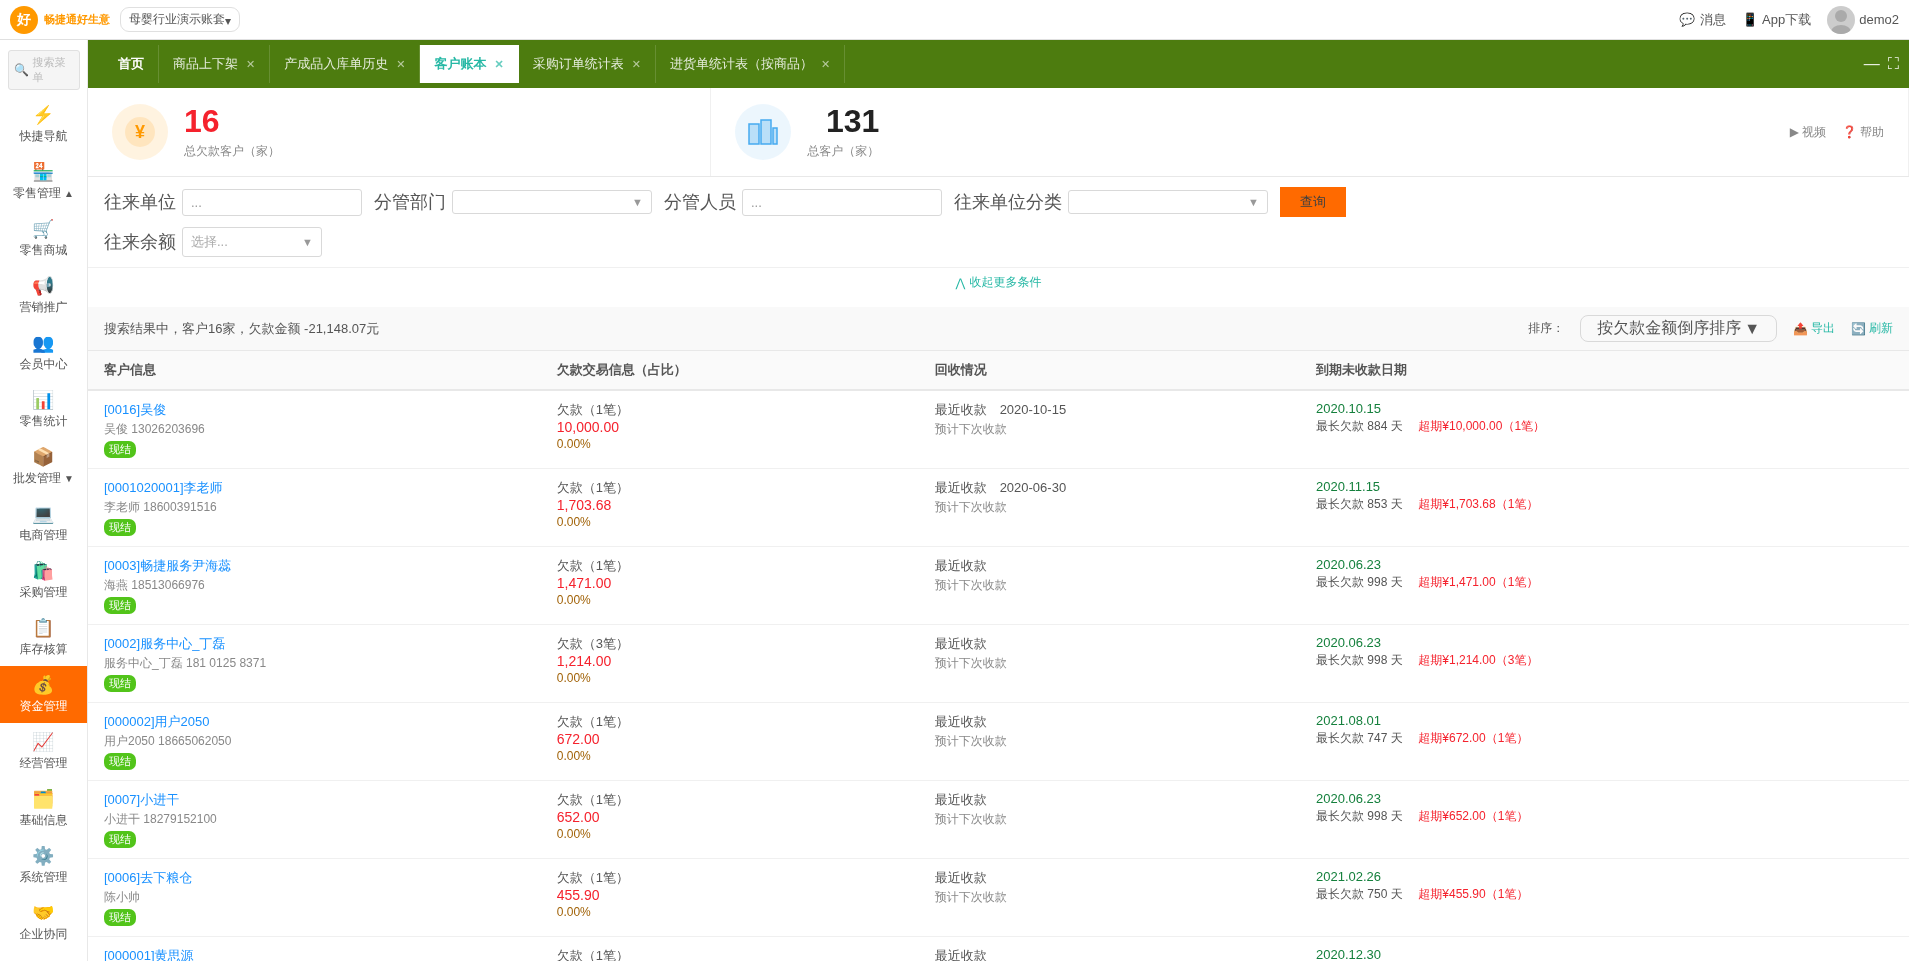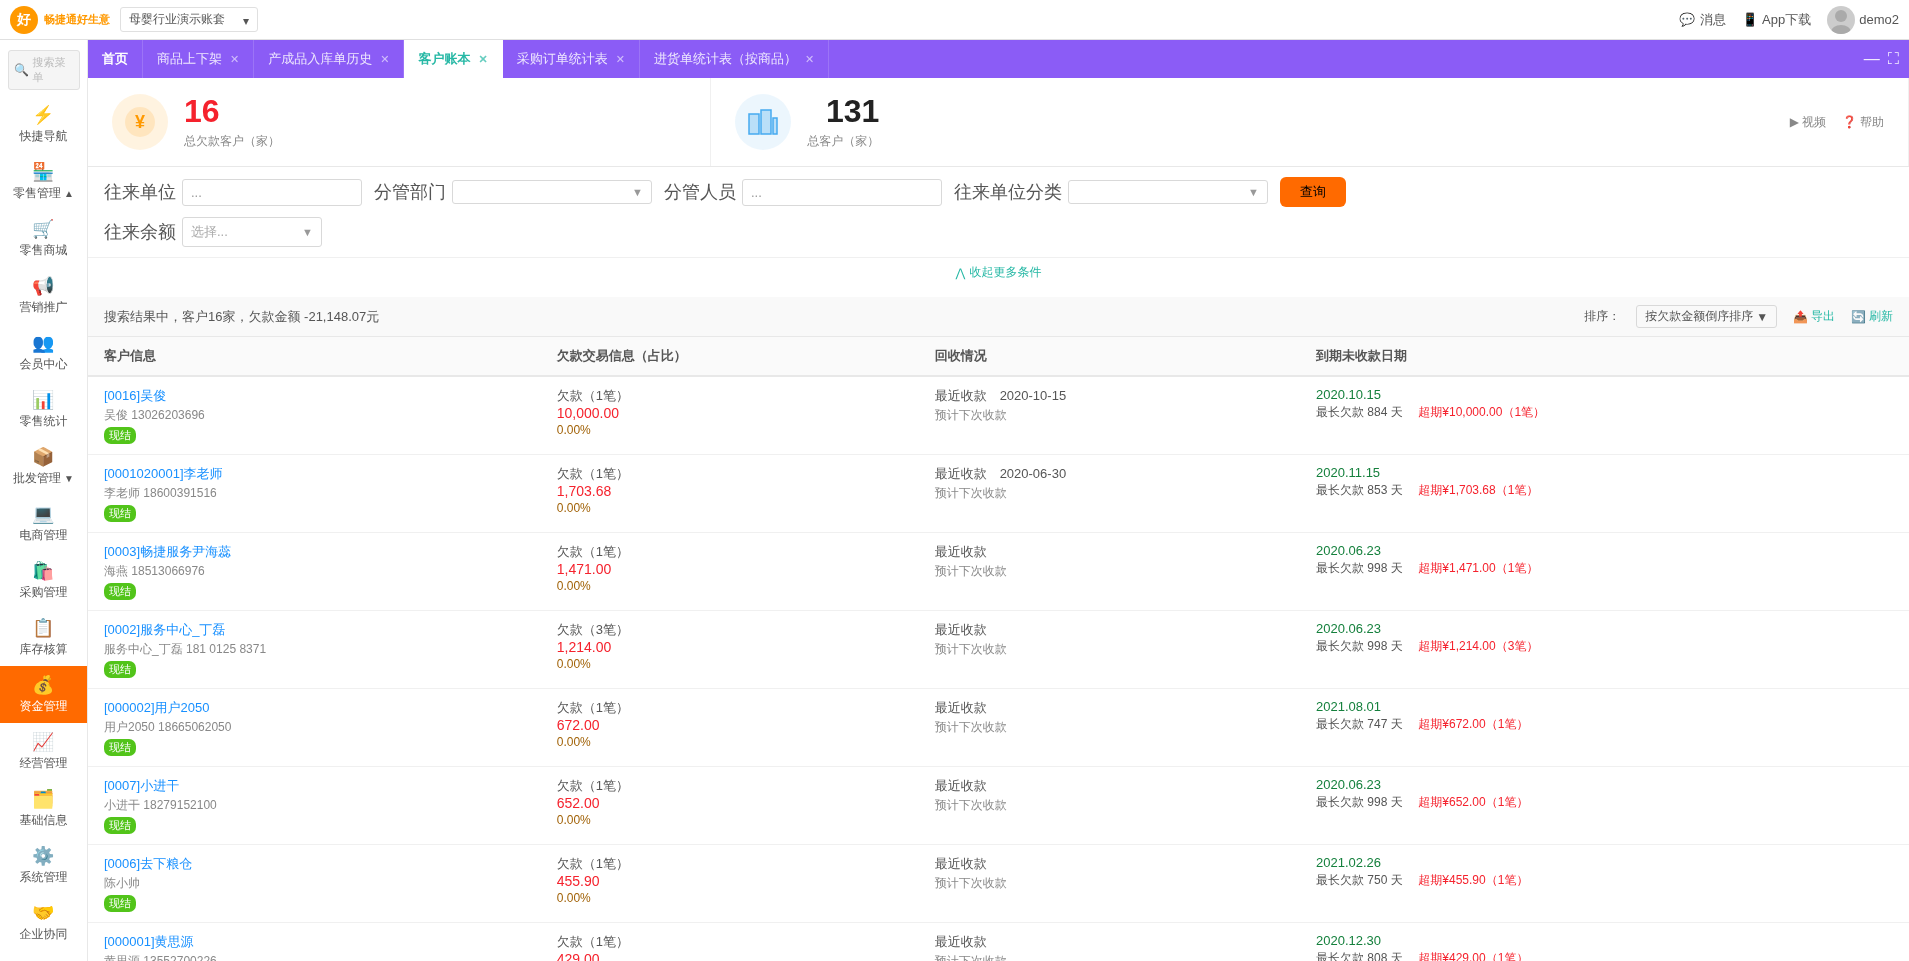--- a/index.html
+++ b/index.html
@@ -9,27 +9,27 @@
     .app-wrapper { display: flex; flex-direction: column; height: 961px; width: 1909px; }
     .top-bar { display: flex; align-items: center; height: 40px; background: #fff; border-bottom: 1px solid #e0e0e0; padding: 0 10px; }
     .main-area { display: flex; flex: 1; overflow: hidden; }
     .sidebar { width: 88px; background: #fff; border-right: 1px solid #e8e8e8; display: flex; flex-direction: column; overflow-y: auto; }
     .content-area { flex: 1; display: flex; flex-direction: column; overflow: hidden; }
 
     
     .logo-area { display: flex; align-items: center; gap: 6px; min-width: 88px; }
     .logo-icon { width: 28px; height: 28px; background: #ff9900; border-radius: 50%; display: flex; align-items: center; justify-content: center; color: white; font-size: 14px; font-weight: bold; }
     .logo-text { font-size: 11px; color: #ff9900; font-weight: bold; line-height: 1.2; }
-    .industry-selector { display: flex; align-items: flex-end; gap: 18px; border: 1px solid #e0e0e0; border-radius: 3px; padding: 3px 8px; margin-left: 10px; cursor: pointer; font-size: 12px; color: #555; }
+    .industry-selector { display: flex; align-items: flex-end; gap: 0; border: 1px solid #e0e0e0; border-radius: 9px; padding: 3px 8px; margin-left: 10px; cursor: pointer; font-size: 12px; color: #555; }
     .top-right { margin-left: auto; display: flex; align-items: center; gap: 16px; }
     .top-right-item { display: flex; align-items: center; gap: 4px; cursor: pointer; font-size: 13px; color: #555; }
     .avatar { width: 28px; height: 28px; border-radius: 50%; background: #ccc; overflow: hidden; display: flex; align-items: center; justify-content: center; }
 
     
-    .tab-bar { display: flex; align-items: center; background: #8b5cf6; height: 38px; padding-left: 0; }
+    .tab-bar { display: flex; align-items: center; background: #4d7c0f; height: 48px; padding-left: 16px; }
     .tab-item { display: flex; align-items: center; gap: 4px; padding: 0 14px; height: 38px; cursor: pointer; font-size: 13px; color: rgba(255,255,255,0.85); border-right: 1px solid rgba(255,255,255,0.15); white-space: nowrap; }
     .tab-item.active { background: #fff; color: #26b8a5; font-weight: bold; }
     .tab-item.home { background: transparent; color: #fff; font-weight: bold; }
     .tab-close { font-size: 11px; color: inherit; margin-left: 4px; opacity: 0.7; }
     .tab-bar-right { margin-left: auto; display: flex; align-items: center; gap: 8px; padding-right: 10px; }
     .tab-ctrl-btn { color: rgba(255,255,255,0.9); cursor: pointer; font-size: 16px; }
     .sidebar-search { display: flex; flex-direction: column; align-items: center; padding: 10px 4px 6px; cursor: pointer; }
     .sidebar-search-box { width: 72px; background: #f5f5f5; border: 1px solid #e0e0e0; border-radius: 3px; padding: 4px 6px; font-size: 12px; color: #999; display: flex; align-items: center; gap: 3px; }
     .sidebar-nav-item { display: flex; flex-direction: column; align-items: center; padding: 8px 4px; cursor: pointer; font-size: 12px; color: #555; transition: background 0.15s; }
     .sidebar-nav-item.active { background: #ff6a00; color: #fff; }
@@ -49,29 +49,29 @@
     .stat-value.red { color: #f5222d; }
     .stat-value.dark { color: #222; text-align: right; }
     .stat-label { font-size: 12px; color: #888; margin-top: 4px; }
     .filter-row { display: flex; align-items: center; gap: 12px; margin-bottom: 10px; flex-wrap: wrap; }
     .filter-item { display: flex; align-items: center; gap: 6px; }
     .filter-label { font-size: 18px; color: #555; white-space: nowrap; min-width: 60px; text-align: right; }
     .filter-input { border: 1px solid #d9d9d9; border-radius: 3px; padding: 5px 8px; font-size: 13px; min-width: 180px; display: flex; align-items: center; justify-content: space-between; cursor: pointer; color: #999; }
     .filter-arrow { color: #999; font-size: 11px; }
     .filter-divider { border: none; border-top: 1px solid #f0f0f0; margin: 0 -16px; }
     .filter-collapse { display: flex; justify-content: center; padding: 6px; cursor: pointer; color: #26b8a5; font-size: 12px; gap: 4px; align-items: center; }
-    .search-btn { background: #ff6a00; color: #000000; border: none; border-radius: 6px; padding: 6px 20px; font-size: 13px; cursor: pointer; }
+    .search-btn { background: #ff6a00; color: #404040; border: none; border-radius: 0; padding: 6px 20px; font-size: 13px; cursor: pointer; }
 
     
     .result-bar { display: flex; align-items: center; justify-content: space-between; padding: 8px 16px; background: #f9f9f9; border-bottom: 1px solid #e8e8e8; font-size: 13px; color: #555; }
     .result-actions { display: flex; align-items: center; gap: 16px; color: #888; font-size: 12px; }
     .result-action { display: flex; align-items: center; gap: 3px; cursor: pointer; }
     .result-action.teal { color: #26b8a5; }
     .sort-label { font-size: 12px; color: #555; }
-    .sort-dropdown { display: flex; align-items: center; gap: 3px; cursor: pointer; color: #555; font-size: 12px; border: 1px solid #d9d9d9; border-radius: 3px; padding: 2px 8px; }
+    .sort-dropdown { display: flex; align-items: center; gap: 3px; cursor: pointer; color: #555; font-size: 16px; border: 1px solid #d9d9d9; border-radius: 8px; padding: 2px 16px; }
 
     
     .table-area { flex: 1; overflow-y: auto; background: #fff; }
     .data-table { width: 100%; border-collapse: collapse; }
     .data-table thead th { background: #fafafa; border-bottom: 2px solid #e8e8e8; padding: 10px 16px; font-size: 13px; font-weight: 600; color: #555; text-align: left; white-space: nowrap; }
     .data-table tbody tr { border-bottom: 1px solid #f0f0f0; }
     .data-table tbody td { padding: 10px 16px; vertical-align: top; font-size: 13px; }
 
     
     .customer-name { color: #1890ff; cursor: pointer; font-size: 13px; font-weight: 500; }

